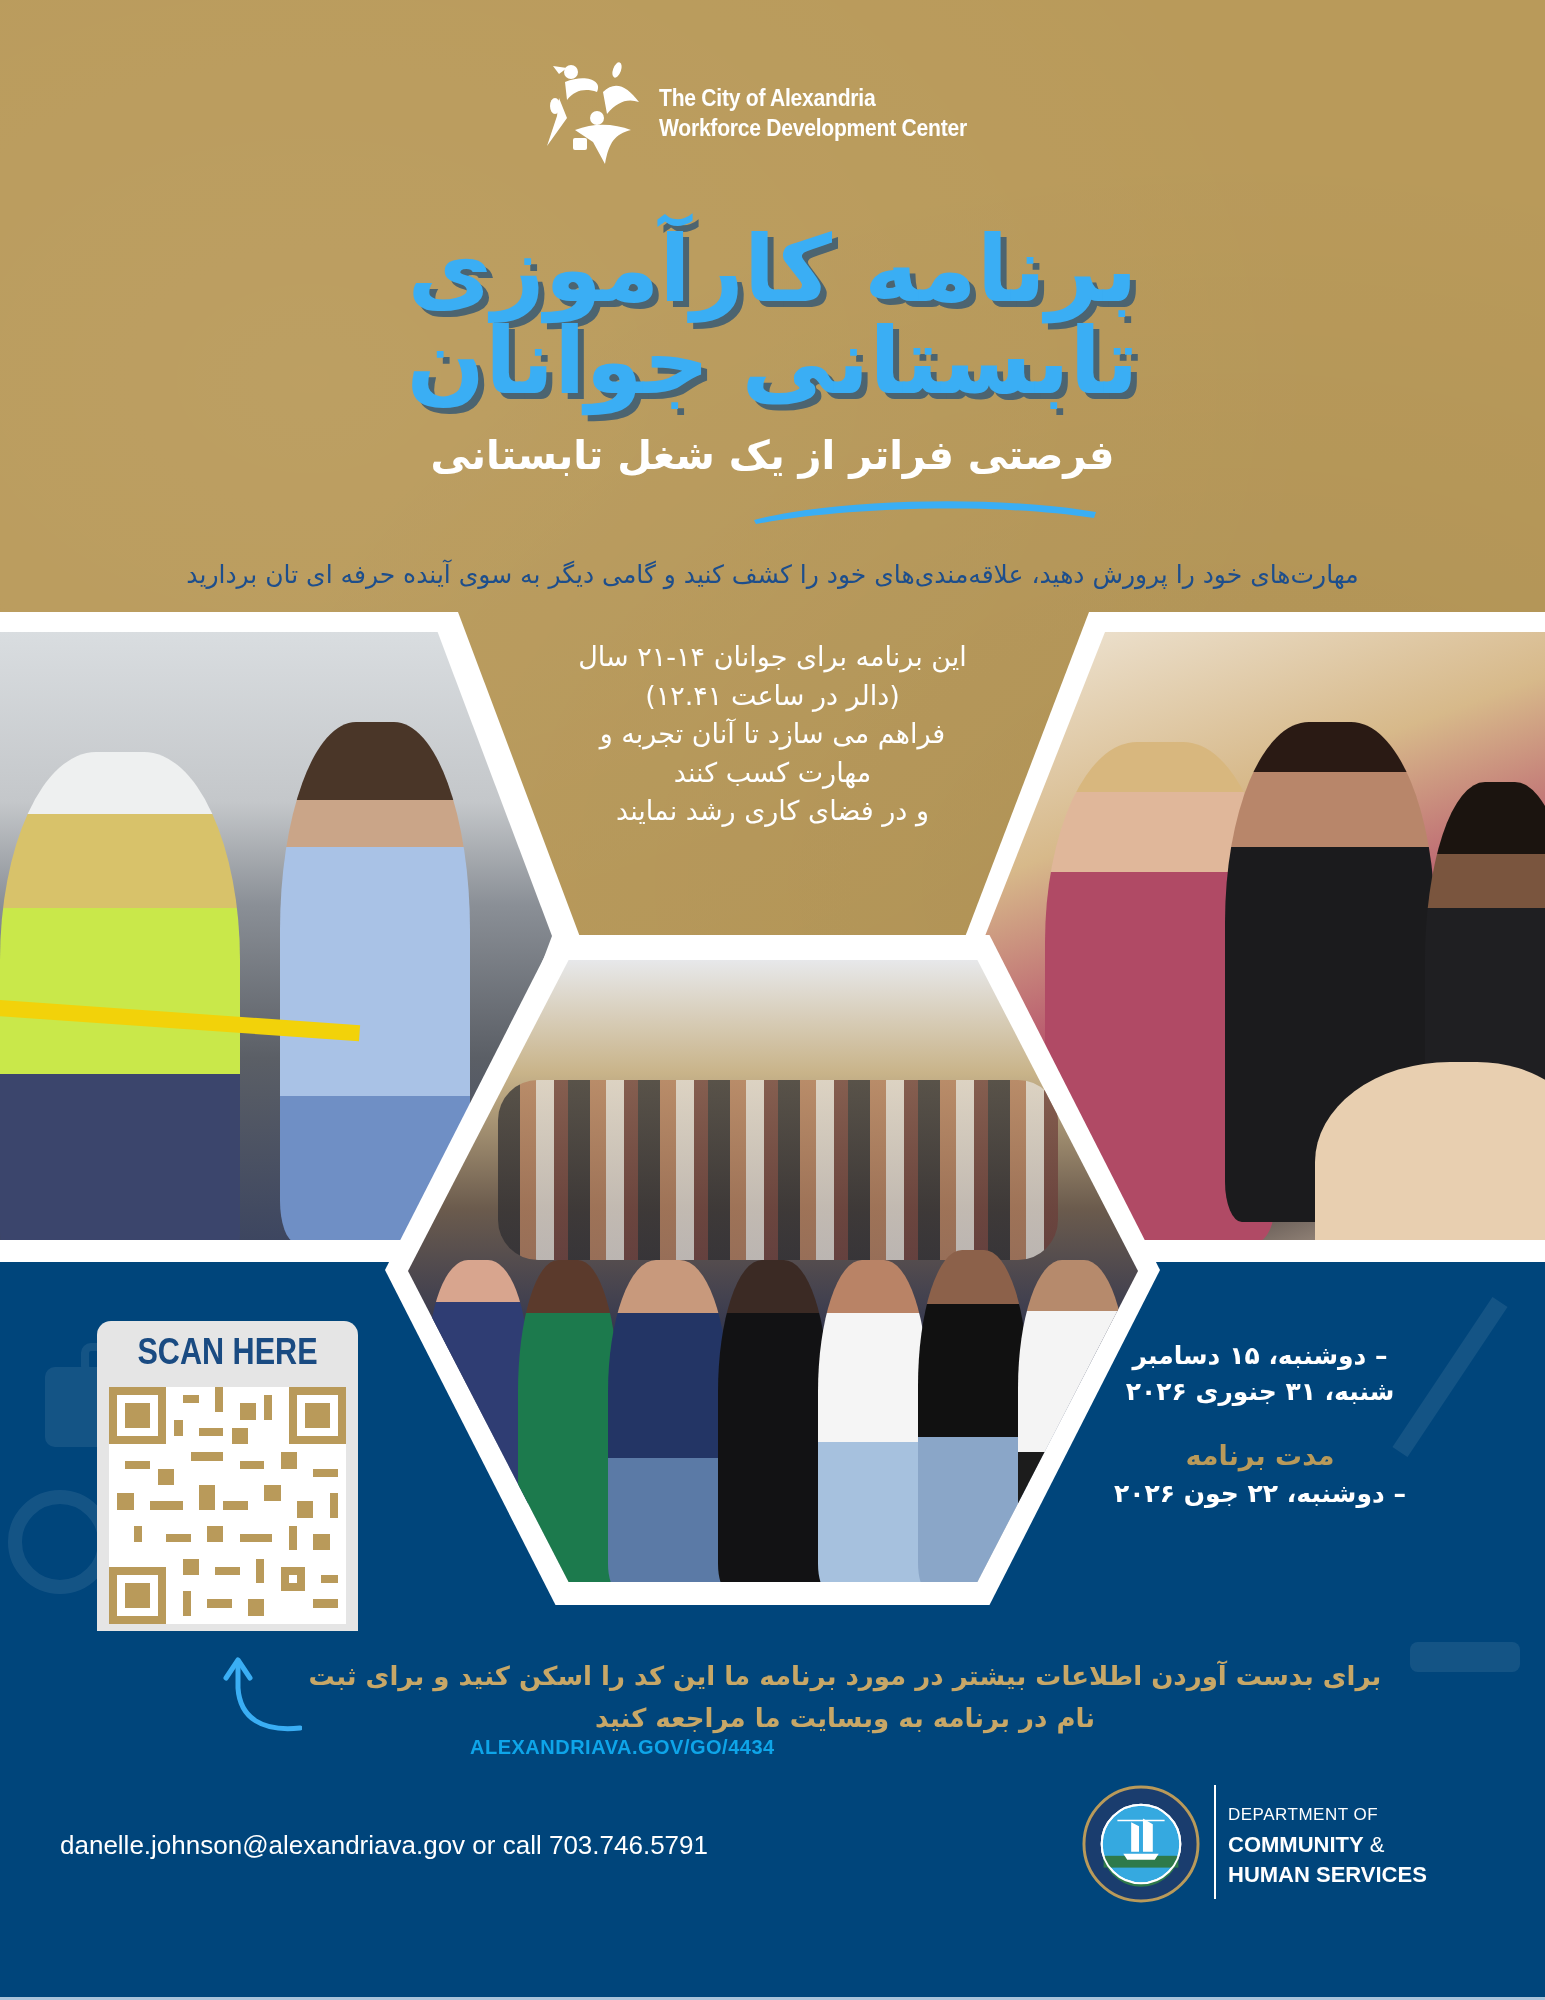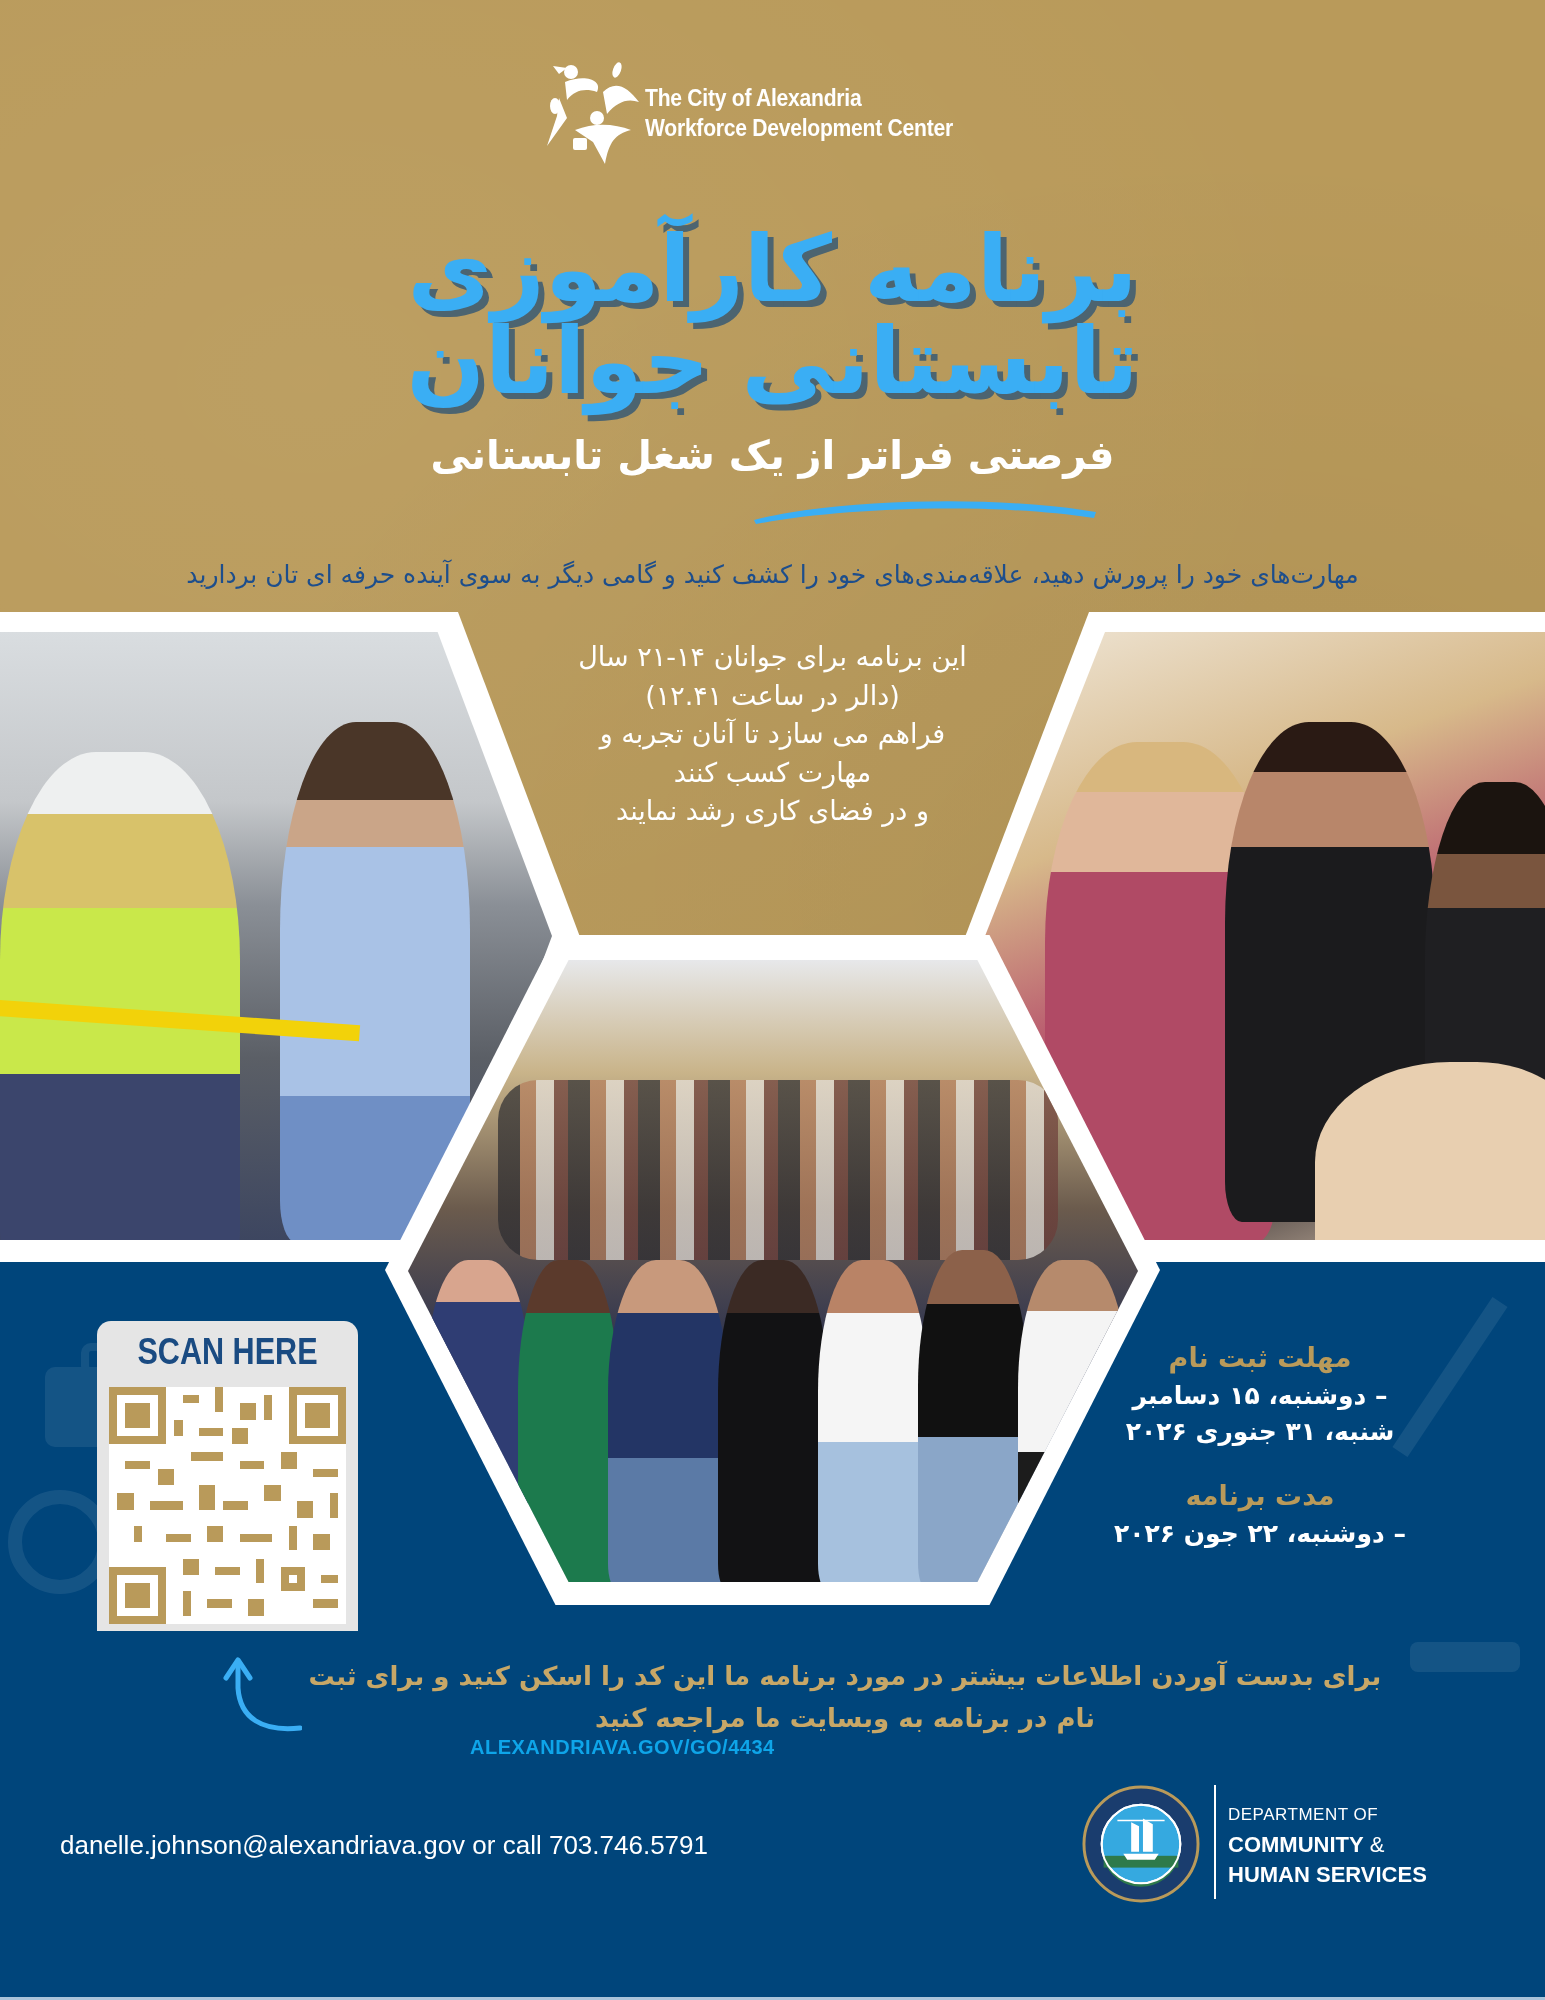--- a/index.html
+++ b/index.html
@@ -16,21 +16,21 @@
       radial-gradient(ellipse at 80% 70%, rgba(0,0,0,0.05), transparent 60%),
       #b99a5a;
   }
   .blue-bg {
     position: absolute; left: 0; top: 1262px; width: 1545px; height: 738px;
     background: #00457b;
   }
   .bottom-strip { position: absolute; left:0; bottom:0; width:1545px; height:3px; background:#a9c3da; }
 
   
-  .logo { position: absolute; left: 545px; top: 58px; display: flex; align-items: center; gap: 0; }
+  .logo { position: absolute; left: 545px; top: 58px; display: flex; align-items: center; gap: 14px; }
   .logo svg { width: 100px; height: 110px; }
   .logo-text { color: #fff; font-family: "Liberation Sans", sans-serif; font-weight: bold; font-size: 24px; line-height: 30px; letter-spacing: -0.3px; transform: scaleX(0.88); transform-origin: left center; }
 
   
   .title {
     position: absolute; left: 300px; width: 945px; text-align: center; direction: rtl;
     color: #3aaef4; font-family: "DejaVu Sans", sans-serif; font-weight: bold;
     font-size: 92px; line-height: 96px;
     text-shadow: 6px 6px 0 #4c6470;
   }
@@ -248,21 +248,20 @@
         <rect x="26" y="23" width="2" height="1"></rect>
       <rect x="9" y="25" width="1" height="3"></rect>
         <rect x="12" y="26" width="3" height="1"></rect>
         <rect x="17" y="26" width="2" height="2"></rect>
         <rect x="25" y="26" width="3" height="1"></rect>
     </g>
   </svg>
 </div>
 
 <div class="dates">
-  <div class="h">مهلت ثبت نام</div>
   <div class="v">– دوشنبه، ۱۵ دسامبر</div>
   <div class="v">شنبه، ۳۱ جنوری ۲۰۲۶</div>
   <div style="height:26px"></div>
   <div class="h">مدت برنامه</div>
   <div class="v">– دوشنبه، ۲۲ جون ۲۰۲۶</div>
 </div>
 
 <svg class="arrow" viewBox="0 0 90 90">
   <path d="M88 80 C50 84 28 70 26 40 L26 18" fill="none" stroke="#3aaef4" stroke-width="5" stroke-linecap="round"></path>
   <path d="M14 30 L26 12 L38 30" fill="none" stroke="#3aaef4" stroke-width="5" stroke-linecap="round" stroke-linejoin="round"></path>

